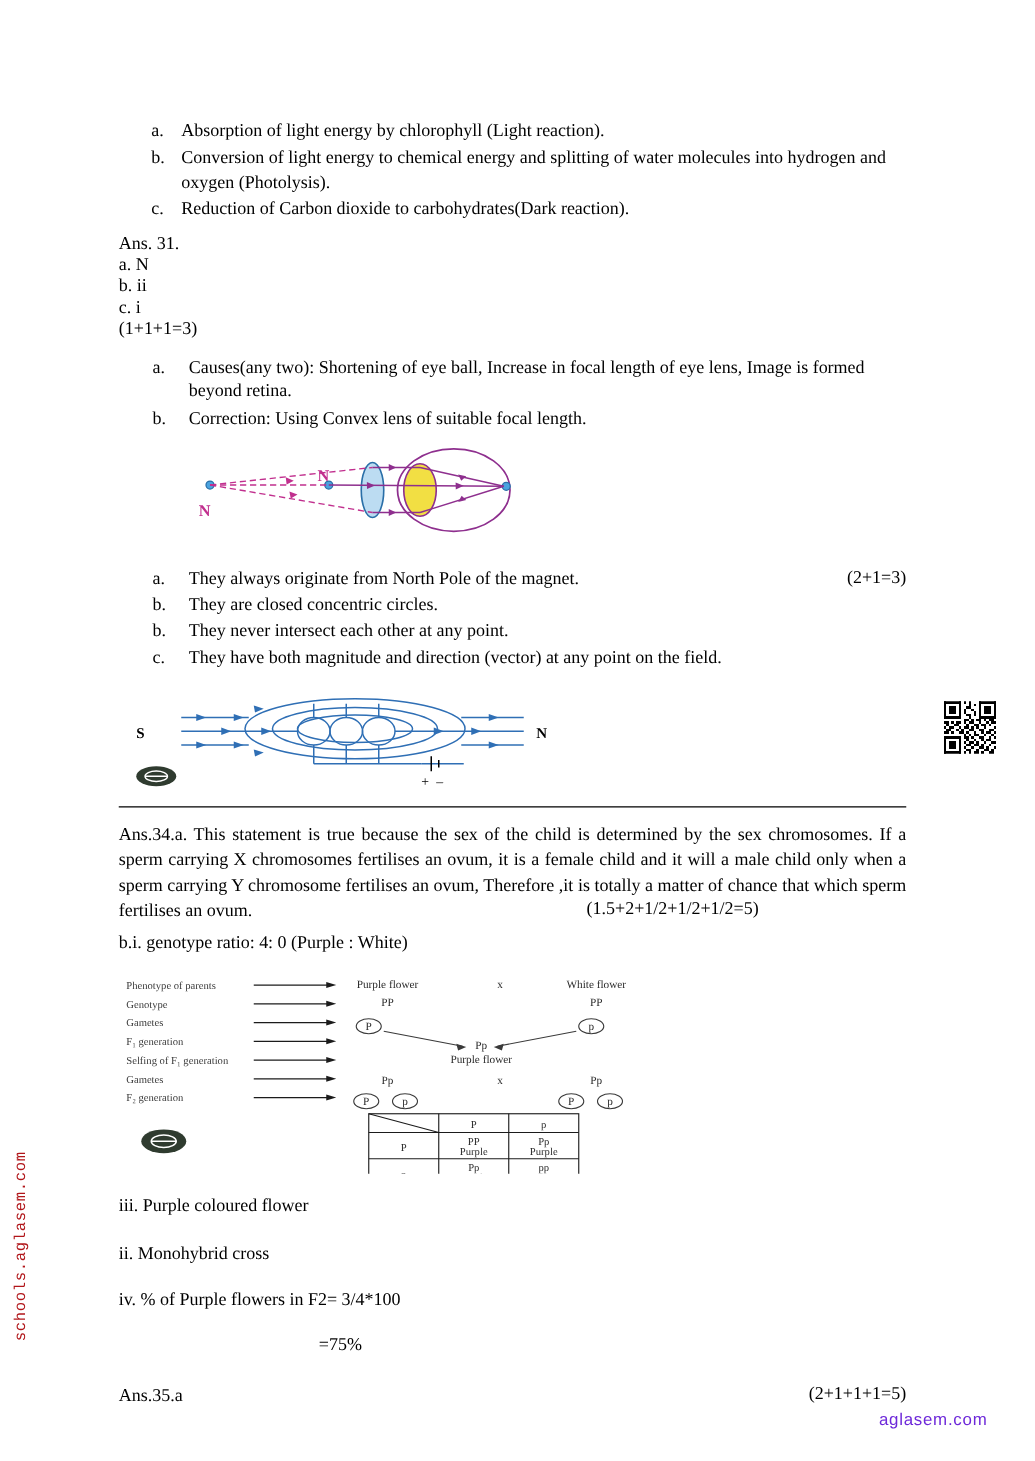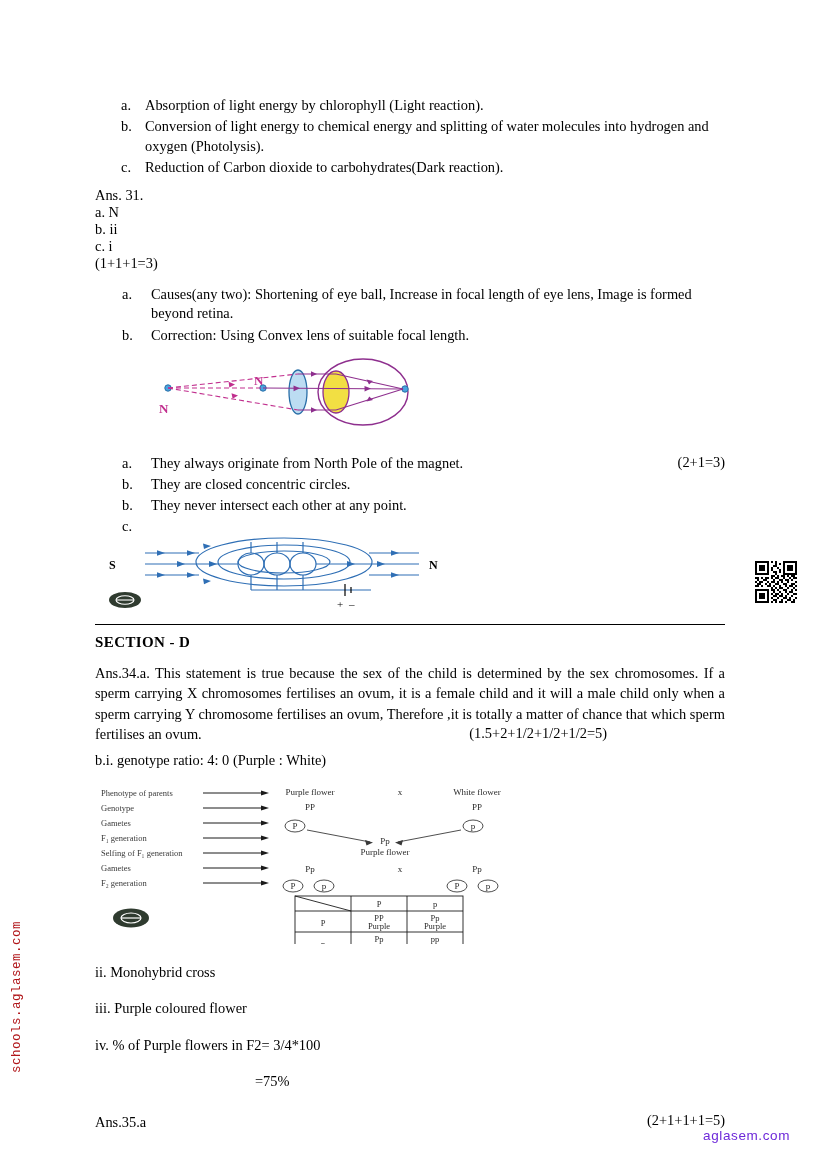--- a/index.html
+++ b/index.html
@@ -337,20 +337,21 @@
       <li>
         <span class="mk">b.</span>
         <span>They are closed concentric circles.</span>
       </li>
       <li>
         <span class="mk">b.</span>
         <span>They never intersect each other at any point.</span>
       </li>
       <li>
         <span class="mk">c.</span>
+        <span>They have both magnitude and direction (vector) at any point on the field.</span>
       </li>
     </ol>
 
     <div class="fig" style="margin-top:12px; margin-left:4px;">
       <svg width="360" height="82" viewBox="0 0 360 82">
         <g stroke="#2f6fb5" fill="none" stroke-width="1.2">
 
           <ellipse cx="185" cy="34" rx="88" ry="24"></ellipse>
           <ellipse cx="185" cy="34" rx="66" ry="17"></ellipse>
           <ellipse cx="185" cy="34" rx="46" ry="11"></ellipse>
@@ -406,21 +407,20 @@
         <g>
           <ellipse cx="26" cy="72" rx="16" ry="8" fill="#2f3b2f"></ellipse>
           <ellipse cx="26" cy="72" rx="9" ry="4.2" fill="none" stroke="#ffffff" stroke-width="1.1"></ellipse>
           <line x1="17" y1="72" x2="35" y2="72" stroke="#ffffff" stroke-width="1.1"></line>
         </g>
       </svg>
     </div>
 
     <hr class="hr">
 
-    <p class="section-head">SECTION - D</p>
 
     <p class="para" style="margin-top:12px; text-align:justify;">Ans.34.a. This statement is true because the sex of the child is determined by the sex chromosomes. If a sperm carrying X chromosomes fertilises an ovum, it is a female child and it will a male child only when a sperm carrying Y chromosome fertilises an ovum, Therefore ,it is totally a matter of chance that which sperm fertilises an ovum.</p>
     <div style="position:relative; height:1px;">
       <span class="marks-right" style="right:118px; top:-20px;">(1.5+2+1/2+1/2+1/2=5)</span>
     </div>
     <p class="para" style="margin-top:4px;">b.i. genotype ratio: 4: 0 (Purple : White)</p>
 
     <div class="fig" style="margin-top:14px; margin-left:0px;">
       <svg width="430" height="160" viewBox="0 0 430 160" font-family="'Liberation Serif',serif">
         <g font-size="8.5" fill="#3a3a3a">
@@ -513,22 +513,22 @@
         </g>
 
         <g>
           <ellipse cx="36" cy="134" rx="18" ry="9.5" fill="#2f3b2f"></ellipse>
           <ellipse cx="36" cy="134" rx="10" ry="5" fill="none" stroke="#ffffff" stroke-width="1.2"></ellipse>
           <line x1="26" y1="134" x2="46" y2="134" stroke="#ffffff" stroke-width="1.2"></line>
         </g>
       </svg>
     </div>
 
+    <p class="para" style="margin-top:16px;">iii. Purple coloured flower</p>
     <p class="para" style="margin-top:18px;">ii. Monohybrid cross</p>
-    <p class="para" style="margin-top:16px;">iii. Purple coloured flower</p>
     <p class="para" style="margin-top:16px;">iv. % of Purple flowers in F2= 3/4*100</p>
     <p class="para" style="margin-top:16px; padding-left:160px;">=75%</p>
 
     <div class="relrow" style="margin-top:20px;">
       <span class="para">Ans.35.a</span>
       <span class="marks-right" style="top:0;">(2+1+1+1=5)</span>
     </div>
 
   </div>
 </div>

